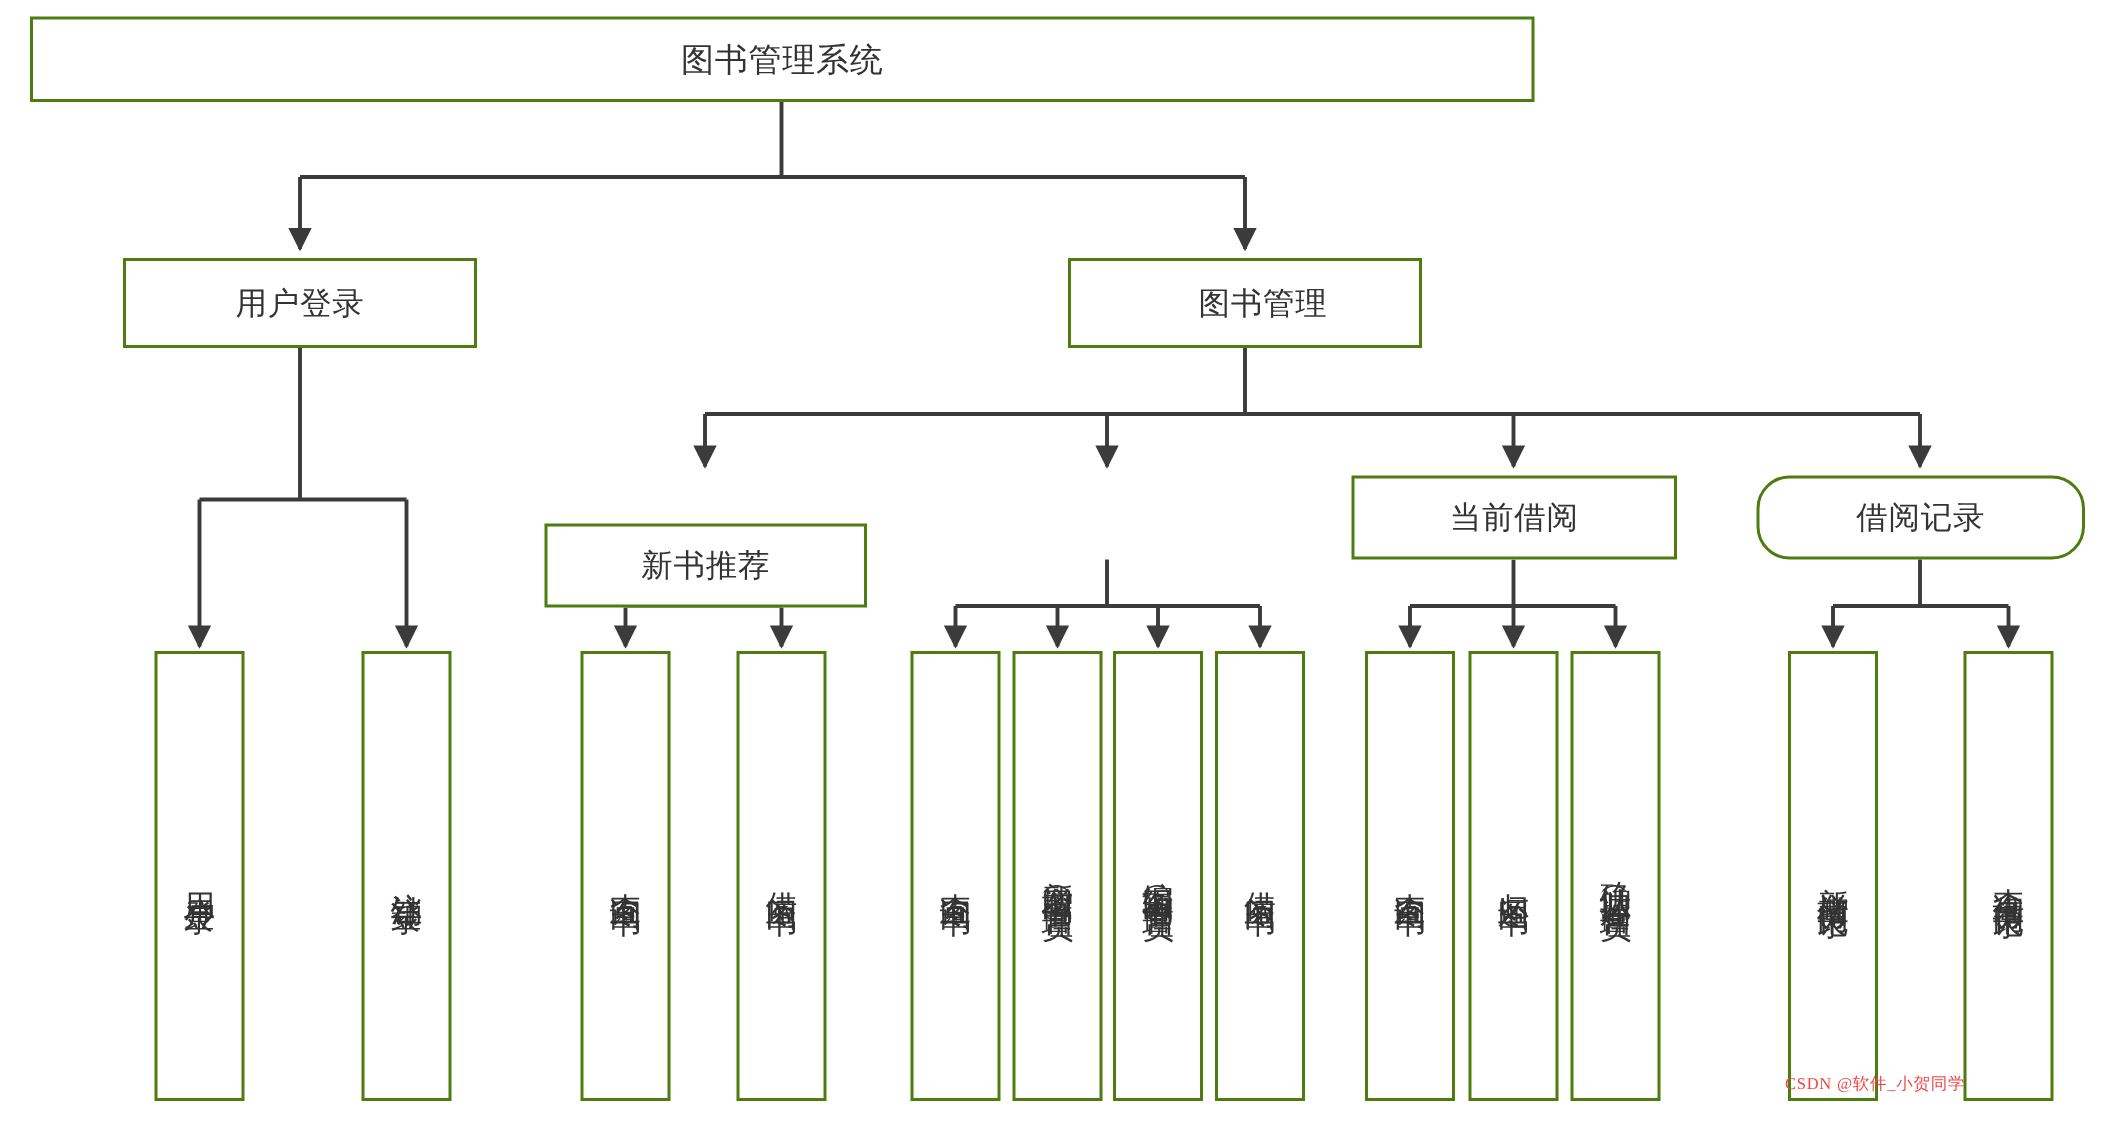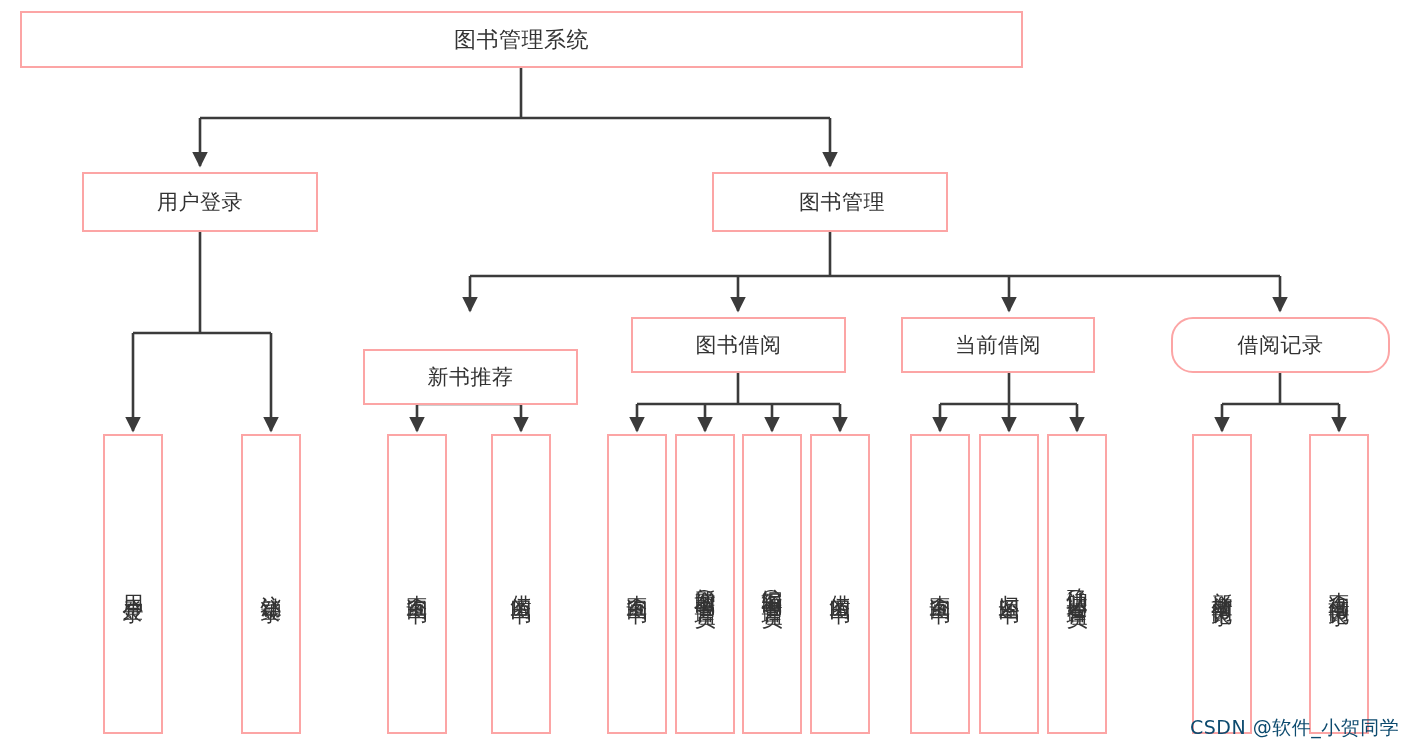--- a/index.html
+++ b/index.html
@@ -20,21 +20,21 @@
   #edges {
     position: absolute;
     left: 0;
     top: 0;
     width: 1405px;
     height: 747px;
   }
   .node {
     position: absolute;
     box-sizing: border-box;
-    border: 2px solid #fca5a5;
+    border: 2px solid #4d7c0f;
     background: #ffffff;
     display: flex;
     align-items: center;
     justify-content: center;
     color: #333333;
   }
   .node.horiz {
     font-size: 21px;
     letter-spacing: 0.5px;
   }
@@ -49,25 +49,26 @@
   .node.vert .label {
     writing-mode: vertical-rl;
     text-orientation: upright;
     white-space: nowrap;
   }
   .node.root {
     font-size: 22px;
   }
   .watermark {
     position: absolute;
-    color: #0c4a6e;
-    font-size: 19px;
+    color: #ef4444;
+    font-size: 11px;
     letter-spacing: 0.5px;
     white-space: nowrap;
     user-select: none;
+    font-family: Liberation Serif, serif;
   }
 </style>
 </head>
 <body>
 
 <div id="canvas">
 
   <svg id="edges" viewBox="0 0 1405 747" xmlns="http://www.w3.org/2000/svg">
     <defs>
       <marker id="arrow" viewBox="0 0 10 10" refX="9" refY="5" markerWidth="6" markerHeight="6" orient="auto-start-reverse">
@@ -125,24 +126,21 @@
   <div class="node horiz" style="left:82px; top:172px; width:236px; height:60px;">
     <span class="label">用户登录</span>
   </div>
   <div class="node horiz" style="left:712px; top:172px; width:236px; height:60px;padding-left:24px;">
     <span class="label">图书管理</span>
   </div>
 
   <div class="node horiz" style="left:363px; top:317px; width:215px; height:56px;margin-top:32px;">
     <span class="label">新书推荐</span>
   </div>
-  <div class="node horiz" style="left:631px; top:317px; width:215px; height:56px;">
-    <span class="label">图书借阅</span>
-  </div>
-  <div class="node horiz" style="left:901px; top:317px; width:194px; height:56px;align-items:center;">
+  <div class="node horiz" style="left:901px; top:317px; width:217px; height:56px;align-items:center;">
     <span class="label">当前借阅</span>
   </div>
   <div class="node horiz" style="left:1171px; top:317px; width:219px; height:56px;border-radius:22px;">
     <span class="label">借阅记录</span>
   </div>
 
   <div class="node vert" style="left:103px; top:434px; width:60px; height:300px;">
     <span class="label">用户登录</span>
   </div>
   <div class="node vert" style="left:241px; top:434px; width:60px; height:300px;">

